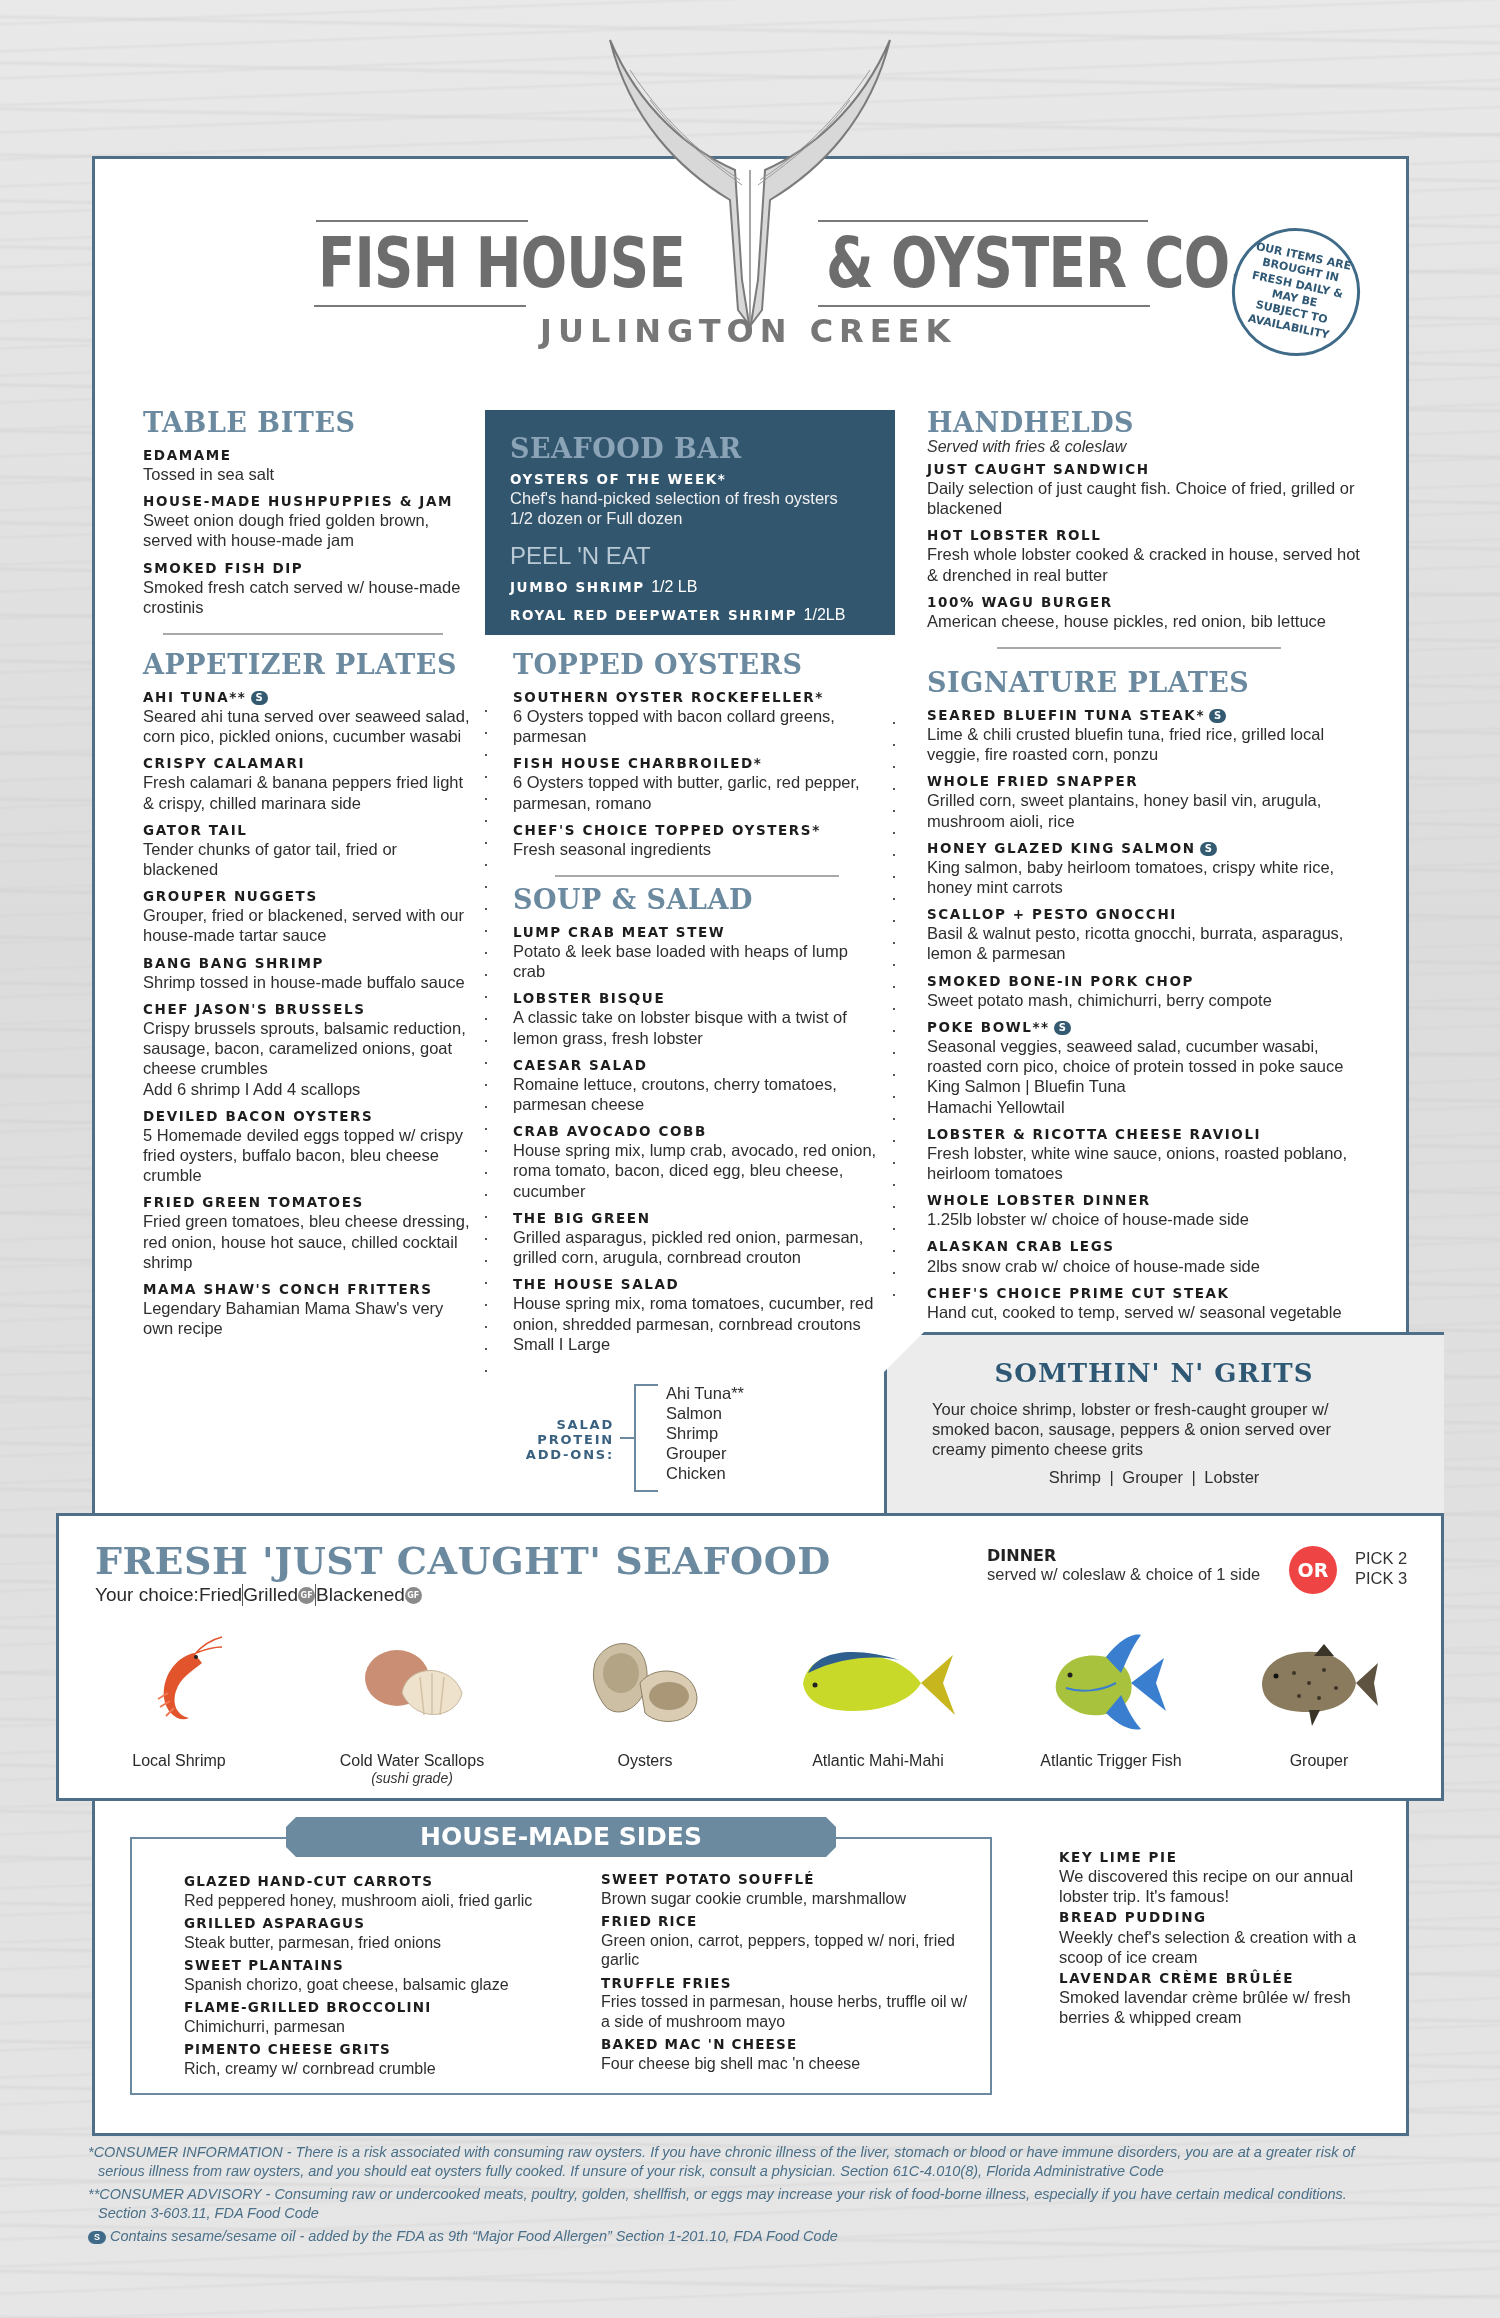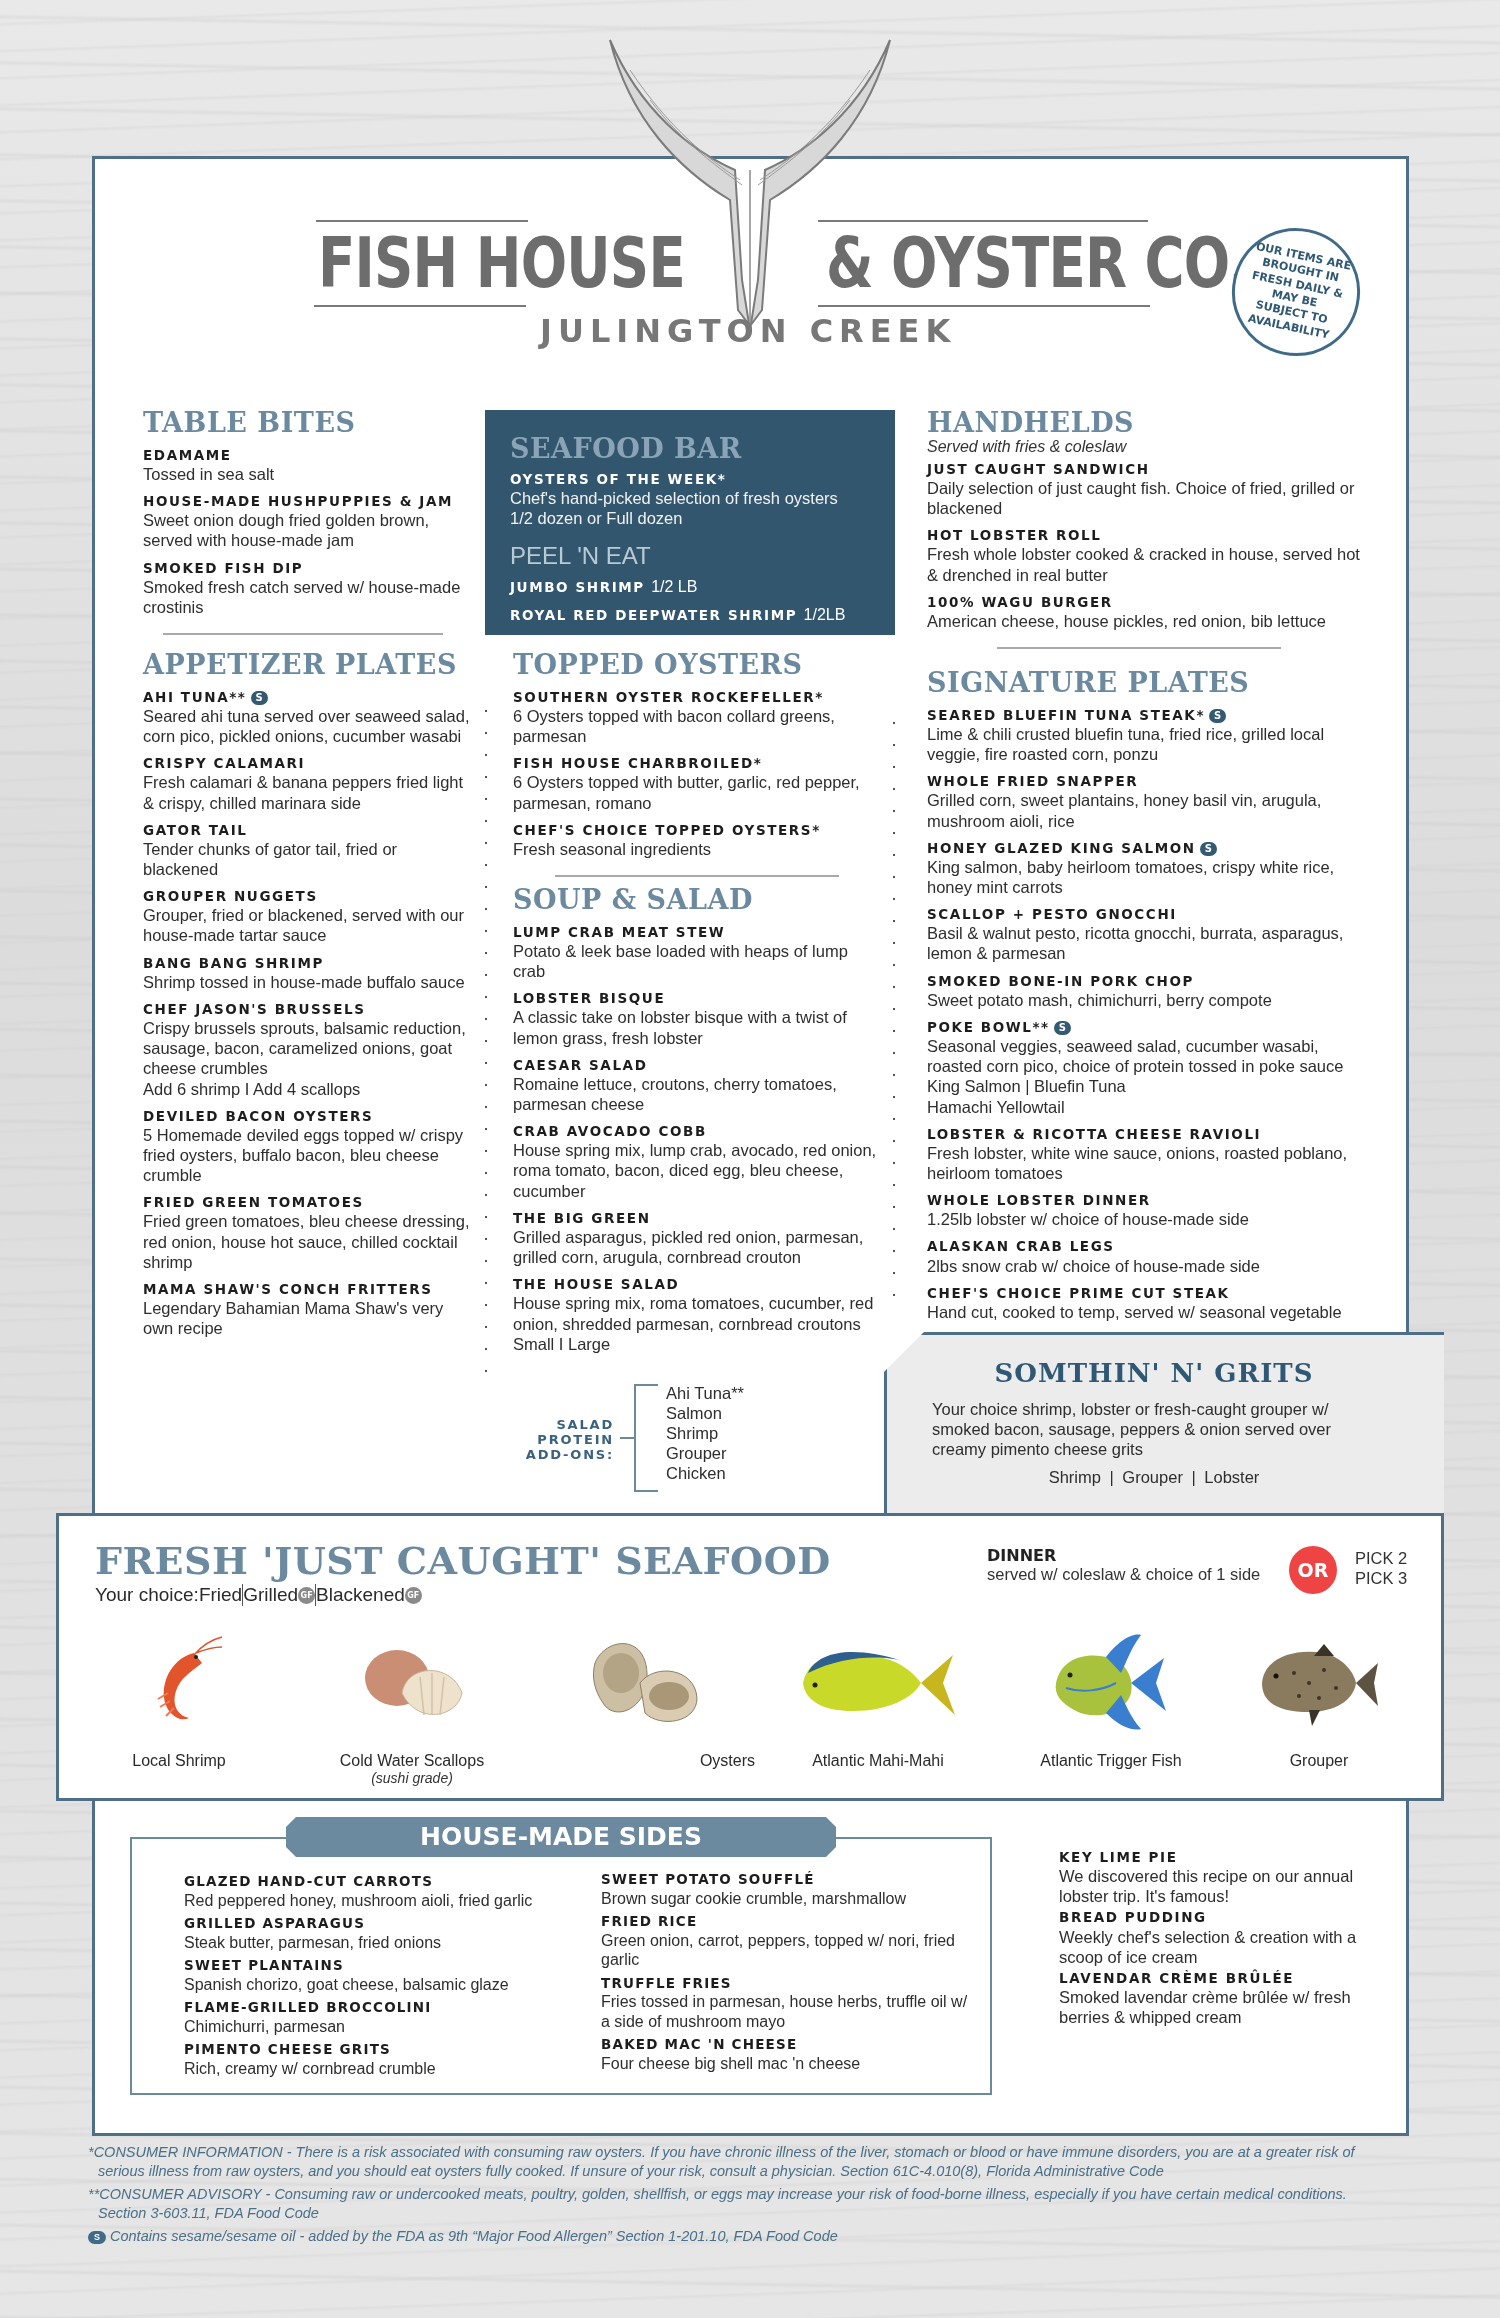--- a/index.html
+++ b/index.html
@@ -451,21 +451,21 @@
     <div class="catch-img">
       <svg width="120" height="100" viewBox="0 0 120 100">
         <ellipse cx="45" cy="45" rx="32" ry="28" fill="#c98e73"></ellipse>
         <path d="M50 60 C55 30 100 30 110 60 C105 85 65 92 50 60 Z" fill="#efe2cc" stroke="#c7b59b"></path>
         <path d="M80 40 L80 82 M68 44 L72 82 M92 44 L88 82" stroke="#d2c1a6" stroke-width="1.5"></path>
       </svg>
     </div>
     <div class="catch-label">Cold Water Scallops</div>
     <div class="catch-sub">(sushi grade)</div>
   </div>
-  <div class="catch" style="left:476px;text-align:right;">
+  <div class="catch" style="left:476px;">
     <div class="catch-img">
       <svg width="120" height="100" viewBox="0 0 120 100">
         <path d="M10 30 C20 5 60 0 62 40 C64 75 30 90 18 70 C10 58 6 45 10 30 Z" fill="#cdbfa3" stroke="#8c7f66"></path>
         <ellipse cx="36" cy="40" rx="18" ry="20" fill="#b3a486"></ellipse>
         <path d="M55 50 C70 30 110 35 112 65 C112 90 75 95 60 80 Z" fill="#d9ccb3" stroke="#8c7f66"></path>
         <ellipse cx="84" cy="63" rx="20" ry="14" fill="#a99778"></ellipse>
       </svg>
     </div>
     <div class="catch-label">Oysters</div>
   </div>

